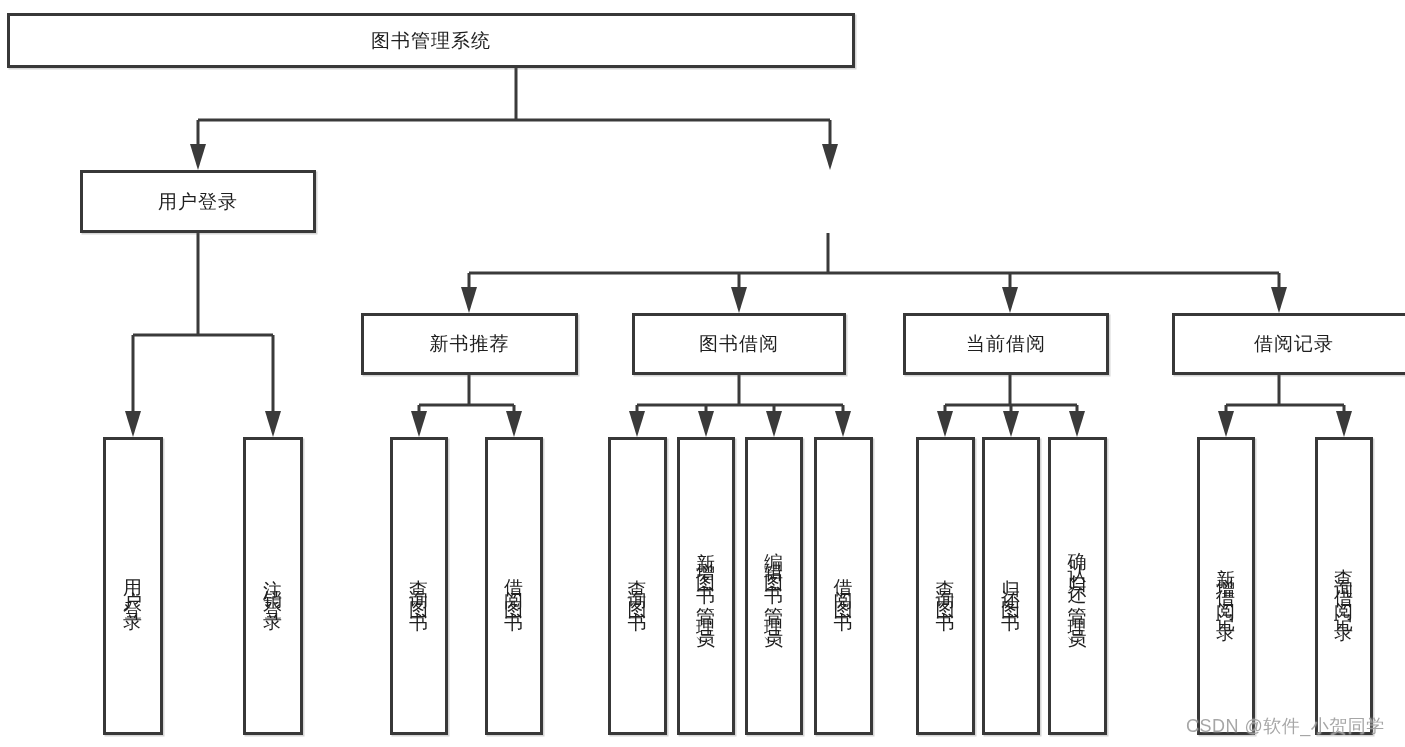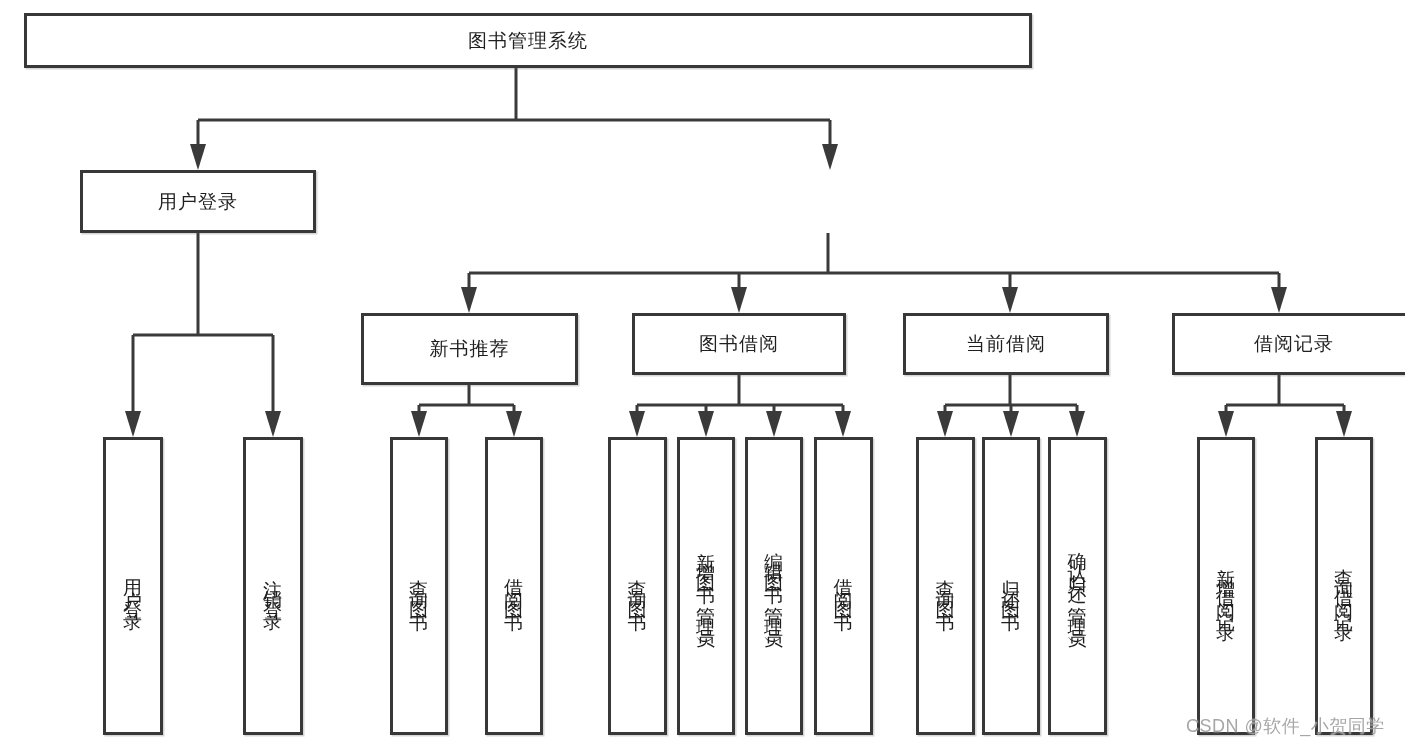--- a/index.html
+++ b/index.html
@@ -66,29 +66,29 @@
     <path d="M1010 375 V405 M945 405 H1077 M945 405 V414 M1011 405 V414 M1077 405 V414"></path>
     <polygon points="937,411 953,411 945,437"></polygon>
     <polygon points="1003,411 1019,411 1011,437"></polygon>
     <polygon points="1069,411 1085,411 1077,437"></polygon>
 
     <path d="M1279 375 V405 M1226 405 H1344 M1226 405 V414 M1344 405 V414"></path>
     <polygon points="1218,411 1234,411 1226,437"></polygon>
     <polygon points="1336,411 1352,411 1344,437"></polygon>
   </svg>
 
-  <div class="node h" style="left:24px;top:13px;width:1008px;height:55px">
+  <div class="node h" style="left:7px;top:13px;width:848px;height:55px">
     <span>图书管理系统</span>
   </div>
 
   <div class="node h" style="left:80px;top:170px;width:236px;height:63px">
     <span>用户登录</span>
   </div>
 
-  <div class="node h" style="left:361px;top:313px;width:217px;height:72px">
+  <div class="node h" style="left:361px;top:313px;width:217px;height:62px">
     <span>新书推荐</span>
   </div>
   <div class="node h" style="left:632px;top:313px;width:214px;height:62px">
     <span>图书借阅</span>
   </div>
   <div class="node h" style="left:903px;top:313px;width:206px;height:62px">
     <span>当前借阅</span>
   </div>
   <div class="node h" style="left:1172px;top:313px;width:244px;height:62px">
     <span>借阅记录</span>

